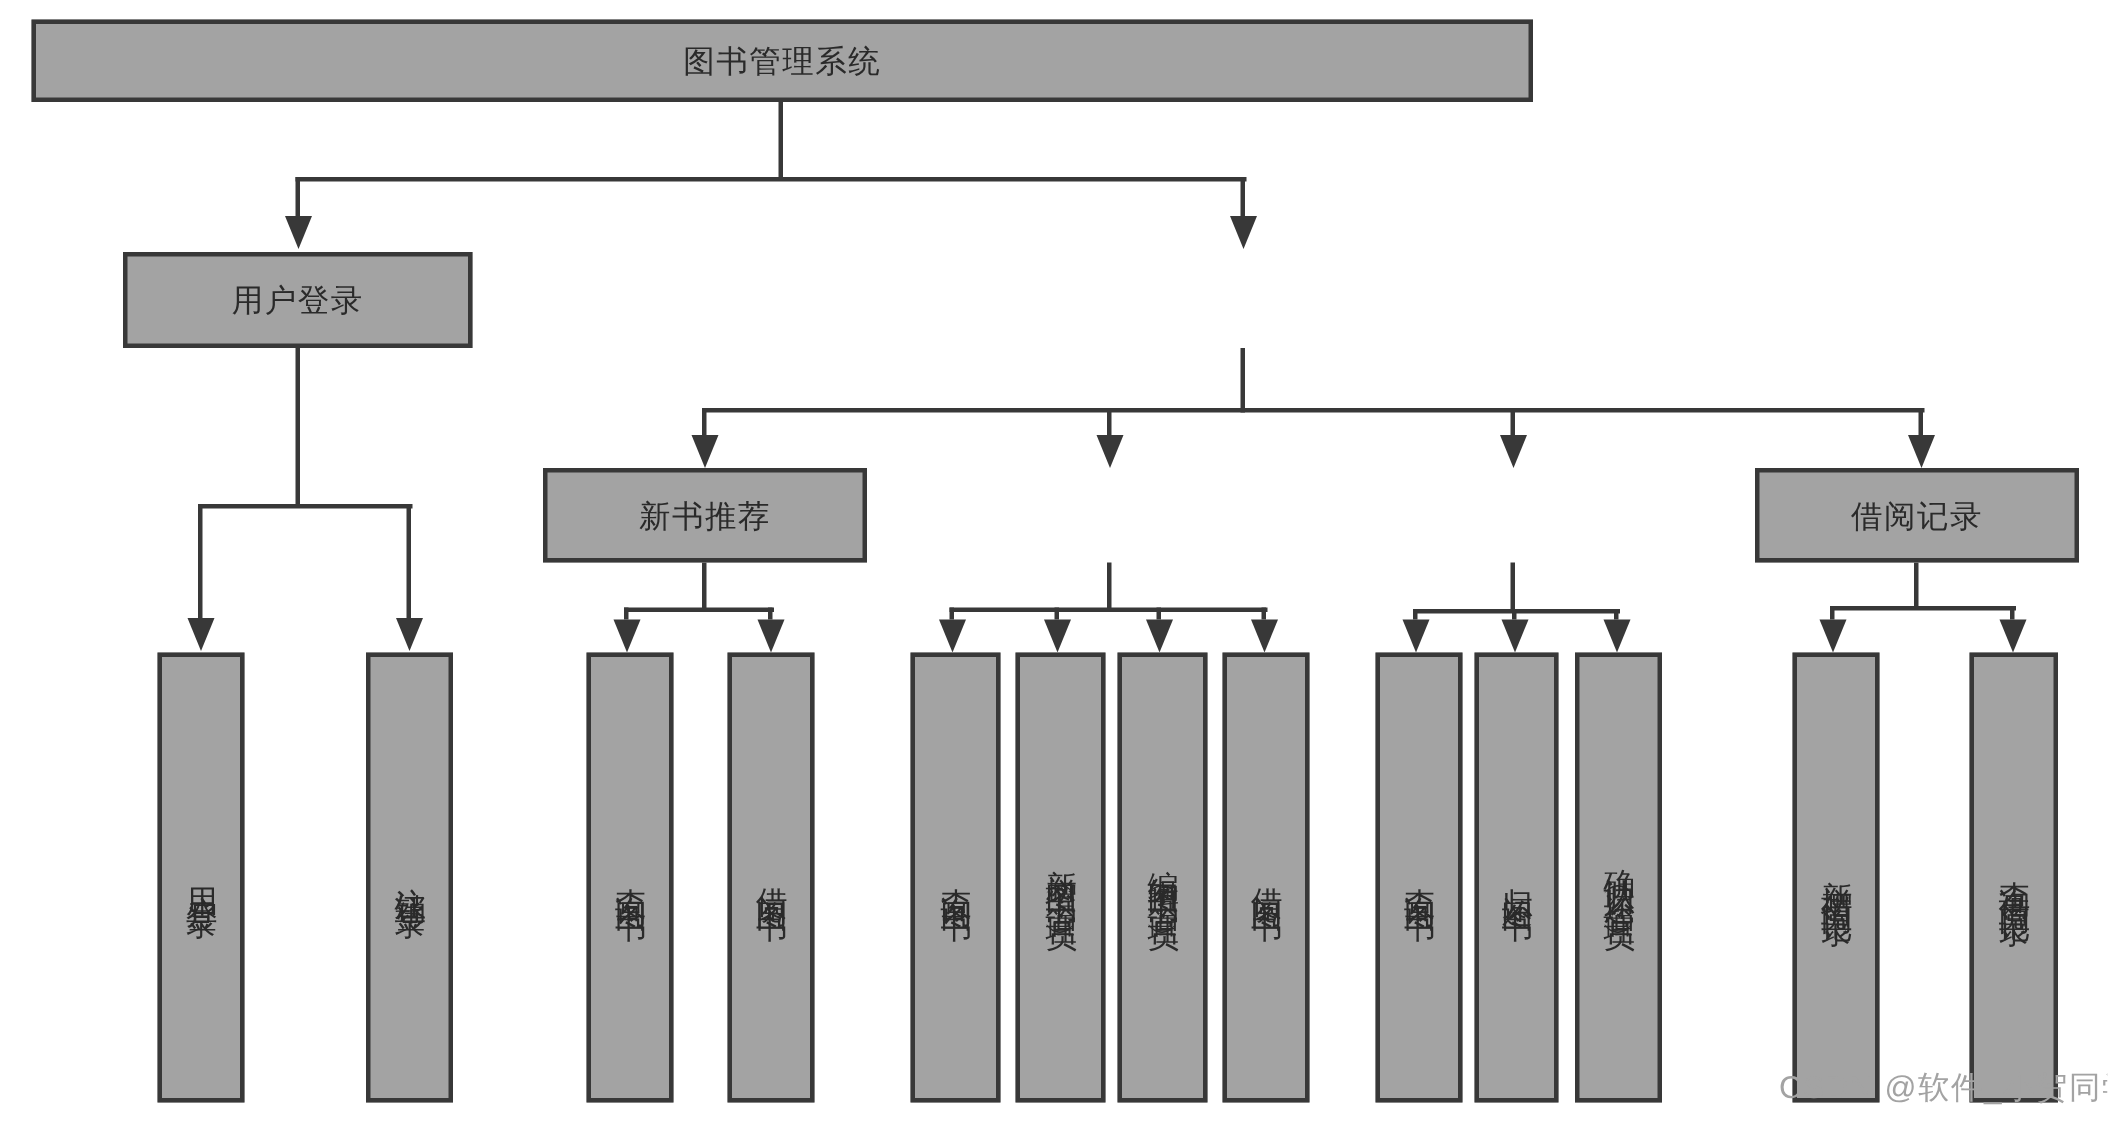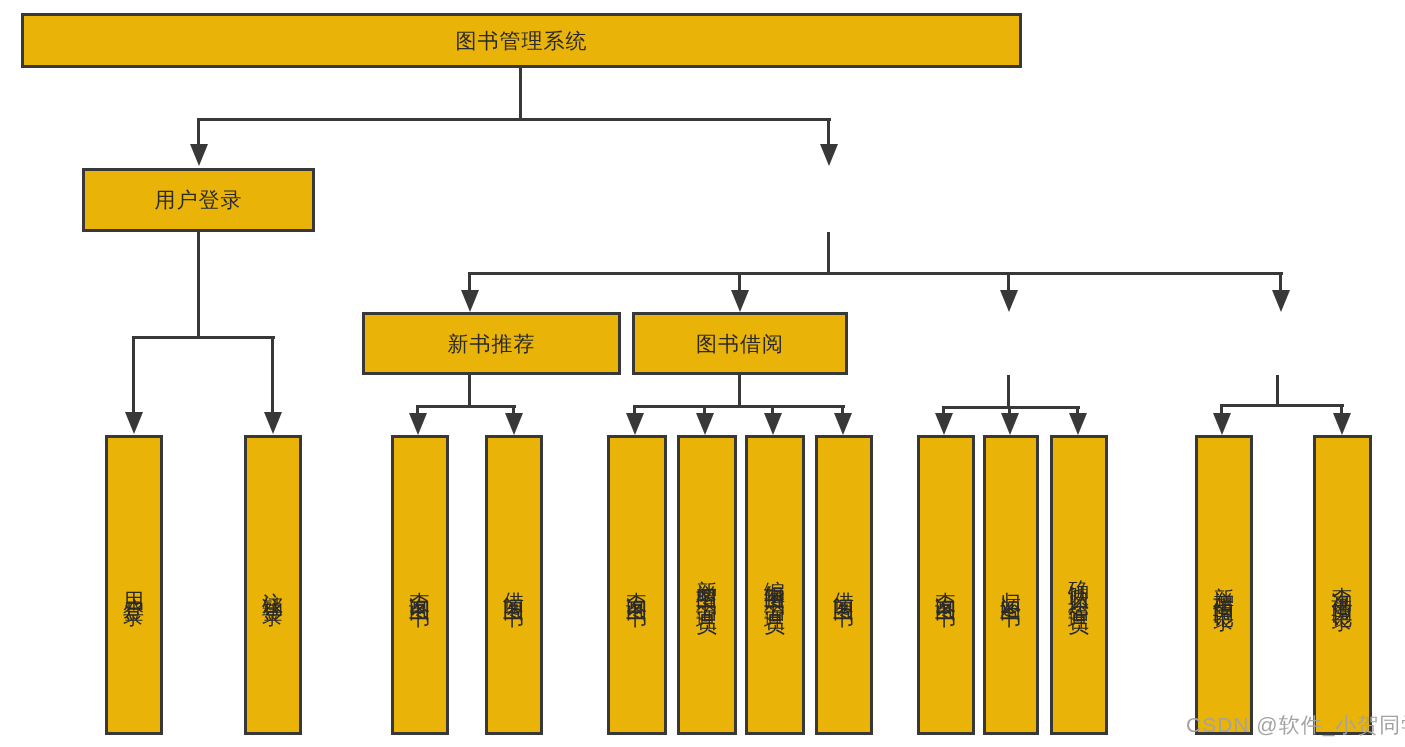--- a/index.html
+++ b/index.html
@@ -1,21 +1,21 @@
 <!DOCTYPE html>
 <html><head>
 <meta charset="utf-8">
 <style>
   html,body{margin:0;padding:0;background:#ffffff;}
   #canvas{
     position:relative;width:1405px;height:747px;background:#ffffff;overflow:hidden;
     font-family:"Liberation Sans","DejaVu Sans",sans-serif;
   }
   .box{
-    position:absolute;box-sizing:border-box;background:#eab308;
+    position:absolute;box-sizing:border-box;background:#a3a3a3;
     border:3px solid #383838;display:flex;align-items:center;justify-content:center;
     font-size:21px;color:#2a2a2a;letter-spacing:1px;z-index:2;
   }
   .leaf{top:435px;height:300px;width:58px;}
   .vtext{
     writing-mode:vertical-rl;text-orientation:mixed;
     line-height:1.1;letter-spacing:5px;font-size:21px;color:#2a2a2a;
   }
   .vline{position:absolute;width:3px;background:#383838;z-index:1;}
   .hline{position:absolute;height:3px;background:#383838;z-index:1;}
@@ -90,22 +90,22 @@
   <div class="hline" style="left:1220px;top:404px;width:124px;"></div>
   <div class="vline" style="left:1220px;top:404px;height:9px;"></div>
   <div class="arrowhead" style="left:1213px;top:413px;"></div>
   <div class="vline" style="left:1340px;top:404px;height:9px;"></div>
   <div class="arrowhead" style="left:1333px;top:413px;"></div>
 
   <div class="box" style="left:21px;top:13px;width:1001px;height:55px;">图书管理系统</div>
 
   <div class="box" style="left:82px;top:168px;width:233px;height:64px;">用户登录</div>
 
-  <div class="box" style="left:362px;top:312px;width:259px;height:63px;">新书推荐</div>
-  <div class="box" style="left:632px;top:312px;width:216px;height:63px;">图书借阅</div>
+  <div class="box" style="left:362px;top:312px;width:216px;height:63px;">新书推荐</div>
+  <div class="box" style="left:1170px;top:312px;width:216px;height:63px;">借阅记录</div>
 
   <div class="box leaf" style="left:105px;">
     <span class="vtext">用户登录</span>
   </div>
   <div class="box leaf" style="left:244px;">
     <span class="vtext">注销登录</span>
   </div>
 
   <div class="box leaf" style="left:391px;">
     <span class="vtext">查询图书</span>

